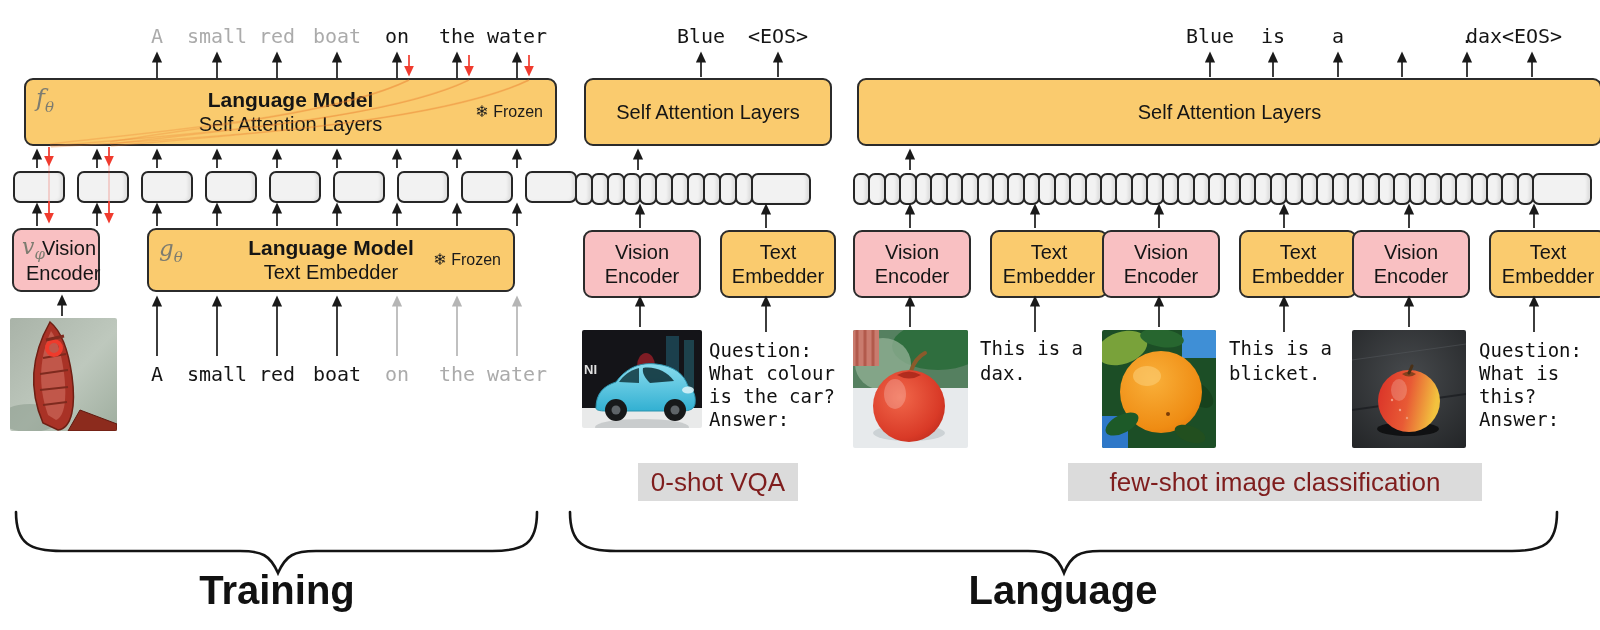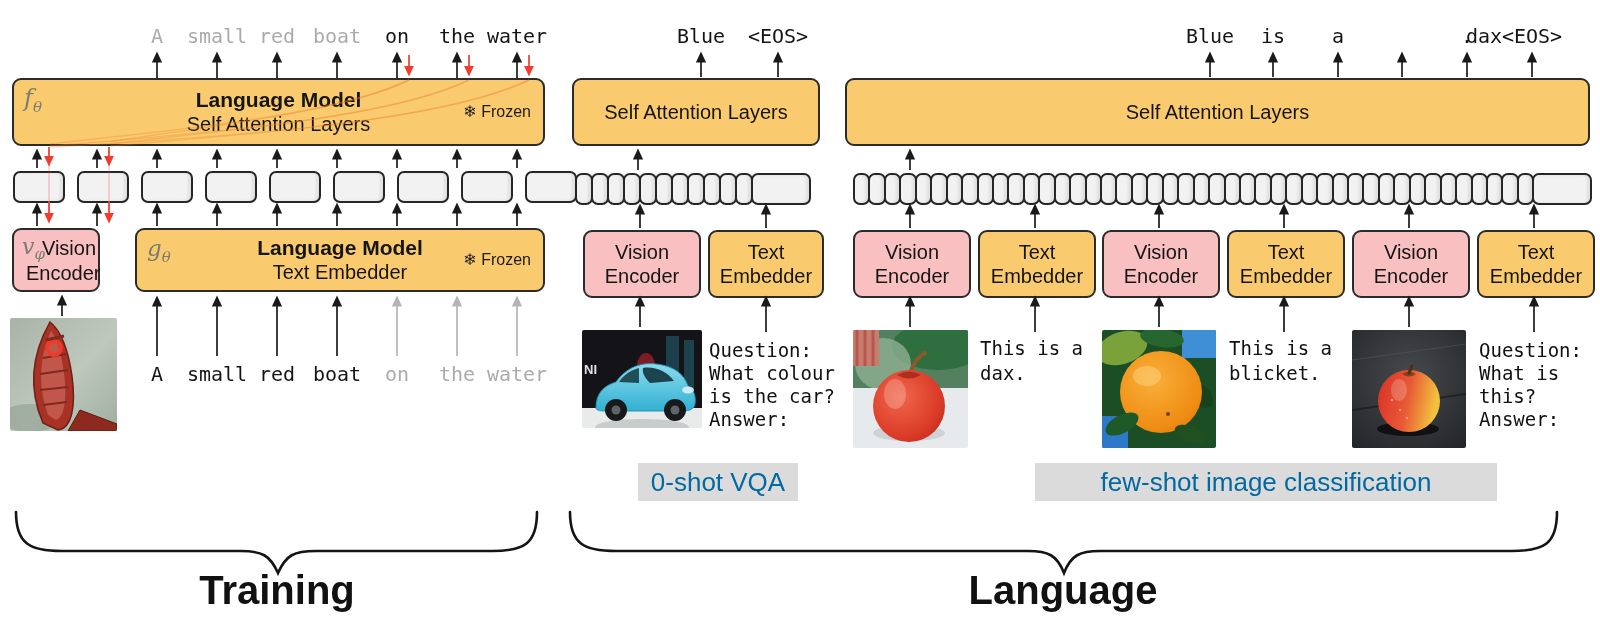--- a/index.html
+++ b/index.html
@@ -1,21 +1,21 @@
 <!DOCTYPE html>
 <html style="--box-orange: #FACB6E; --box-pink: #F9C0C2; --cell-gray: #F2F2F2; --border-dark: #2B2B2B; --arrow-black: #1A1A1A; --arrow-red: #F03B2E; --muted-text: #ABABAB; --highlight-bg: #DBDBDB;"><head>
 <meta charset="utf-8">
 <title>Frozen multimodal few-shot learning figure</title>
 <style>
   html,body{margin:0;padding:0;background:#ffffff;}
   .stage{position:relative;width:1600px;height:630px;background:#ffffff;overflow:hidden;
          font-family:"Liberation Sans",sans-serif;color:#151515;}
   .abs{position:absolute;box-sizing:border-box;}
   
-  .obox{background:var(--box-orange);border:2px solid var(--border-dark);border-radius:9px;}
+  .obox{background:var(--box-orange);border:2px solid var(--border-dark);border-radius:9px;margin-left:12px;}
   .pbox{background:var(--box-pink);border:2px solid var(--border-dark);border-radius:9px;}
   .bigbox{display:flex;flex-direction:column;align-items:center;justify-content:center;line-height:24px;}
   .bigbox .t1{font-weight:bold;font-size:21px;}
   .bigbox .t2{font-size:20px;}
   .mathlbl{position:absolute;left:10px;top:6px;font-family:"DejaVu Serif",serif;font-style:italic;
            font-size:24px;color:#7d7c70;}
   .mathlbl sub{font-size:15px;}
   .frozen{position:absolute;right:12px;top:50%;transform:translateY(-50%);font-size:16px;color:#1b1b1b;}
   .encbox{position:absolute;top:230px;height:64px;border-radius:9px;border:2px solid var(--border-dark);
           display:flex;flex-direction:column;align-items:center;justify-content:center;
@@ -30,21 +30,21 @@
   .strip .cell:first-child{margin-left:0;}
   .strip .cell.wide{flex:0 0 56px;}
   
   .tok{position:absolute;transform:translateX(-50%);font-family:"DejaVu Sans Mono",monospace;
        font-size:20px;white-space:nowrap;color:#151515;}
   .muted{color:var(--muted-text);}
   .monoblock{position:absolute;font-family:"DejaVu Sans Mono",monospace;font-size:19px;
              line-height:23px;white-space:pre-line;color:#111;}
   
   .caption{position:absolute;top:463px;height:38px;background:var(--highlight-bg);
-           display:flex;align-items:center;justify-content:center;font-size:26px;color:#0369a1;}
+           display:flex;align-items:center;justify-content:center;font-size:26px;color:#7f1d1d;}
   .seclabel{position:absolute;top:568px;transform:translateX(-50%);font-weight:bold;font-size:40px;color:#111;}
   
   .photo{position:absolute;overflow:hidden;border-radius:2px;}
   .photo svg{display:block;}
   
   .overlay{position:absolute;left:0;top:0;pointer-events:none;}
   .aB{stroke:var(--arrow-black);stroke-width:1.7;}
   .aG{stroke:#b5b5b5;stroke-width:1.7;}
   .aR{stroke:var(--arrow-red);stroke-width:1.7;}
   .aRf{stroke:var(--arrow-red);stroke-width:1.4;opacity:.28;}
@@ -82,21 +82,21 @@
       <div class="cell"></div>
       <div class="cell"></div>
     </div>
 
   <div class="abs pbox" style="left:12px;top:228px;width:88px;height:64px">
     <span class="mathlbl" style="font-size:22px;top:4px;left:8px"><span>v</span><sub>φ</sub></span>
     <div style="position:absolute;left:0;right:0;top:6px;text-align:center;font-size:20px;line-height:25px;padding-left:26px">Vision</div>
     <div style="position:absolute;left:0;right:0;top:31px;text-align:center;font-size:20px;line-height:25px;padding-left:12px">Encoder</div>
   </div>
 
-  <div class="abs obox bigbox" style="left:135px;top:228px;width:410px;height:64px">
+  <div class="abs obox bigbox" style="left:135px;top:228px;width:368px;height:64px">
     <span class="mathlbl" style="font-size:23px"><span>g</span><sub>θ</sub></span>
     <div class="t1">Language Model</div>
     <div class="t2">Text Embedder</div>
     <span class="frozen">❄ Frozen</span>
   </div>
 
   <div class="photo" style="left:10px;top:318px;width:107px;height:113px">
     <svg width="107" height="113" viewBox="0 0 107 113">
       <defs>
         <linearGradient id="wg" x1="0" y1="0" x2="1" y2="1">
@@ -349,21 +349,21 @@
       <circle cx="40" cy="70" r="1.2" fill="#f5b19b" opacity="0.8"></circle>
       <circle cx="55" cy="88" r="1.2" fill="#f0a488" opacity="0.8"></circle>
     </svg>
   </div>
 
   <div class="monoblock" style="left:1479px;top:339px;width:115px">Question:
 What is
 this?
 Answer:</div>
 
-  <div class="caption" style="left:1035px;width:462px">few-shot image classification</div>
+  <div class="caption" style="left:1068px;width:414px">few-shot image classification</div>
 
   <div class="seclabel" style="left:277px">Training</div>
   <div class="seclabel" style="left:1063px">Language</div>
 
   <svg class="overlay" width="1600" height="630" viewBox="0 0 1600 630">
     <defs>
       <marker id="mB" markerWidth="8" markerHeight="8" refX="5" refY="3" orient="auto">
           <path d="M0,0 L6.5,3 L0,6 Z" fill="#1a1a1a"></path>
         </marker>
       <marker id="mR" markerWidth="8" markerHeight="8" refX="5" refY="3" orient="auto">

